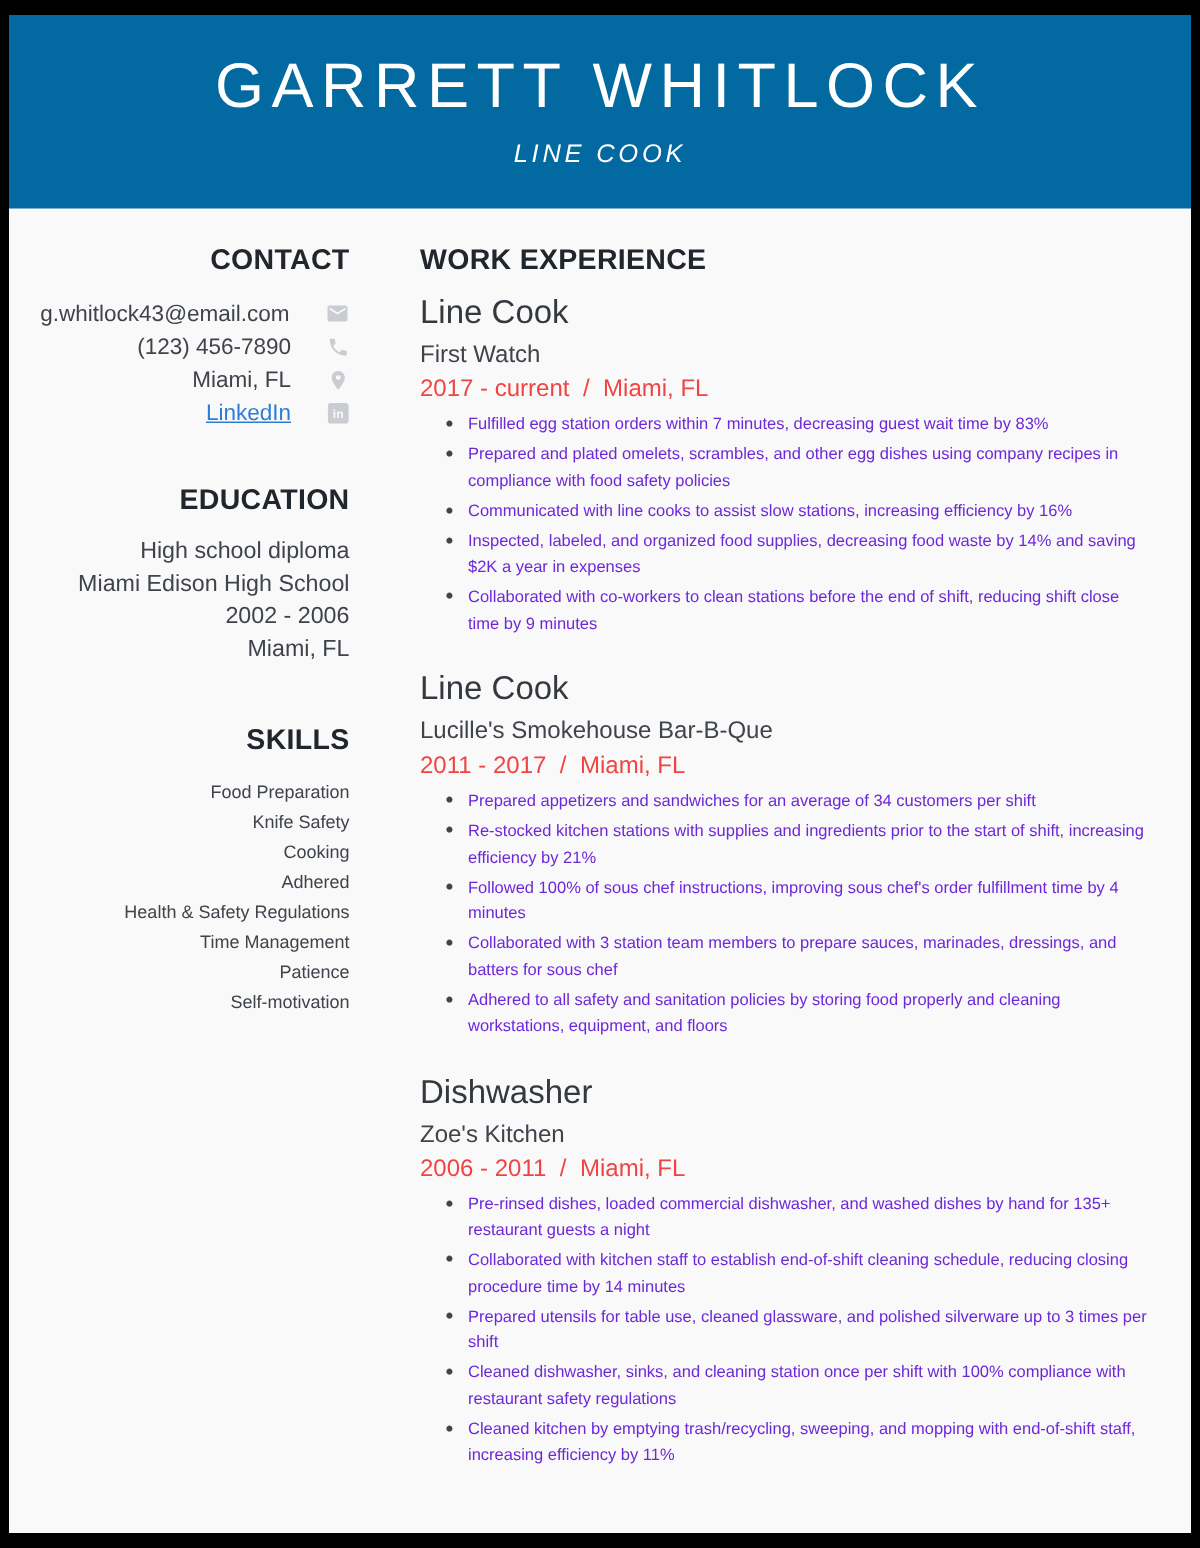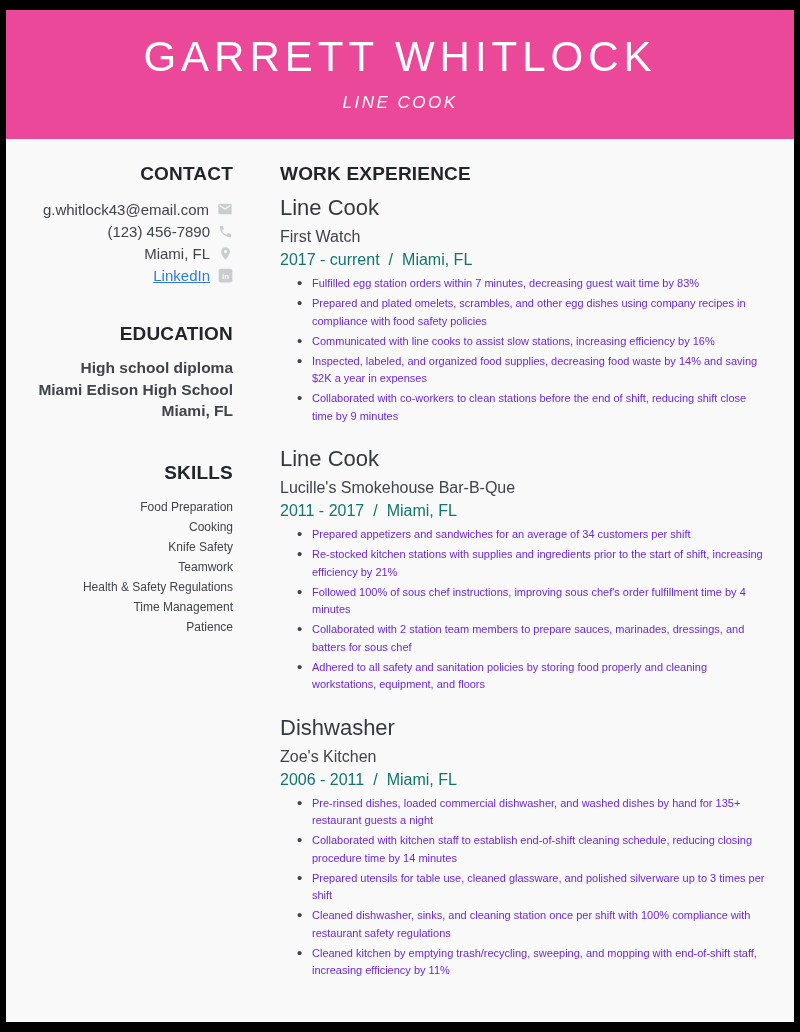--- a/index.html
+++ b/index.html
@@ -10,21 +10,21 @@
     width: 800px; height: 1032px;
     border: 10px solid #000;
     border-left-width: 6px; border-right-width: 6px;
     background: #FAF9F9;
     overflow: hidden;
   }
 
   
   .header {
     height: 129px;
-    background: #ec4899;
+    background: #0369a1;
     color: #ffffff;
     display: flex; flex-direction: column;
     align-items: center; justify-content: center;
     padding-bottom: 4px;
   }
   .name {
     font-size: 42px; font-weight: 500;
     letter-spacing: 5px; white-space: nowrap;
   }
   .job-subtitle {
@@ -41,43 +41,43 @@
 
   .section-heading {
     font-size: 19px; font-weight: 800;
     color: #21252C; letter-spacing: 0.2px;
   }
 
   
   .contact-list { margin-top: 13px; }
   .contact-row {
     display: flex; justify-content: flex-end; align-items: center;
-    height: 22px; gap: 8px;
+    height: 22px; gap: 24px;
     font-size: 15px; color: #3F434B;
   }
   .contact-row svg { flex: none; display: block; }
   .icon-fill { fill: #C9CCD1; }
   a.contact-link { color: #2D7DD8; text-decoration: underline; }
 
   
   .education-block { margin-top: 37px; }
   .education-lines { margin-top: 12px; }
-  .edu-line { font-size: 15.5px; line-height: 21.5px; color: #3F434B; font-weight: bold; }
+  .edu-line { font-size: 15.5px; line-height: 21.5px; color: #3F434B; }
 
   
   .skills-block { margin-top: 40px; margin-left: 37px; }
   .skills-list { margin-top: 13px; }
   .skill-item { font-size: 12px; line-height: 20px; color: #3F434B; }
 
   
   .jobs { margin-top: 9px; }
   .job { margin-bottom: 20px; }
   .job-title { font-size: 22px; font-weight: 400; color: #34383F; line-height: 28px; }
   .company { font-size: 16px; color: #3F434B; line-height: 21px; margin-top: 4px; }
-  .dateline { font-size: 16px; color: #0f766e; line-height: 21px; margin-top: 2px; }
+  .dateline { font-size: 16px; color: #ef4444; line-height: 21px; margin-top: 2px; }
   .dateline .slash { margin: 0 9px; }
   .bullets { list-style: none; margin-top: 5px; }
   .bullets li {
     position: relative; padding-left: 32px;
     font-size: 11px; line-height: 17.5px;
     color: #6d28d9; margin-bottom: 2.5px;
   }
   .bullets li::before {
     content: "\2022";
     position: absolute; left: 17px; top: -1px;
@@ -140,34 +140,36 @@
           </div>
 
         </div>
       </div>
 
       <div class="education-block">
         <div class="section-heading">EDUCATION</div>
         <div class="education-lines">
           <div class="edu-line">High school diploma</div>
           <div class="edu-line">Miami Edison High School</div>
+          <div class="edu-line">2002 - 2006</div>
           <div class="edu-line">Miami, FL</div>
         </div>
       </div>
 
       <div class="skills-block">
         <div class="section-heading">SKILLS</div>
         <div class="skills-list">
           <div class="skill-item">Food Preparation</div>
+          <div class="skill-item">Knife Safety</div>
           <div class="skill-item">Cooking</div>
-          <div class="skill-item">Knife Safety</div>
-          <div class="skill-item">Teamwork</div>
+          <div class="skill-item">Adhered</div>
           <div class="skill-item">Health &amp; Safety Regulations</div>
           <div class="skill-item">Time Management</div>
           <div class="skill-item">Patience</div>
+          <div class="skill-item">Self-motivation</div>
         </div>
       </div>
 
     </div>
 
     <div class="main">
       <div class="section-heading">WORK EXPERIENCE</div>
 
       <div class="jobs">
 
@@ -189,21 +191,21 @@
         <div class="job">
           <div class="job-title">Line Cook</div>
           <div class="company">Lucille's Smokehouse Bar-B-Que</div>
           <div class="dateline">
             <span>2011 - 2017</span><span class="slash">/</span><span>Miami, FL</span>
           </div>
           <ul class="bullets">
             <li>Prepared appetizers and sandwiches for an average of 34 customers per shift</li>
             <li>Re-stocked kitchen stations with supplies and ingredients prior to the start of shift, increasing efficiency by 21%</li>
             <li>Followed 100% of sous chef instructions, improving sous chef's order fulfillment time by 4 minutes</li>
-            <li>Collaborated with 2 station team members to prepare sauces, marinades, dressings, and batters for sous chef</li>
+            <li>Collaborated with 3 station team members to prepare sauces, marinades, dressings, and batters for sous chef</li>
             <li>Adhered to all safety and sanitation policies by storing food properly and cleaning workstations, equipment, and floors</li>
           </ul>
         </div>
 
         <div class="job">
           <div class="job-title">Dishwasher</div>
           <div class="company">Zoe's Kitchen</div>
           <div class="dateline">
             <span>2006 - 2011</span><span class="slash">/</span><span>Miami, FL</span>
           </div>

